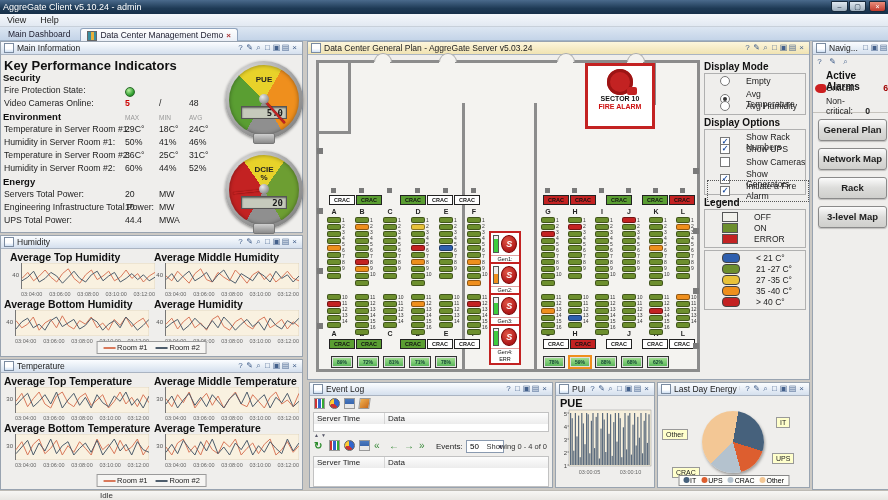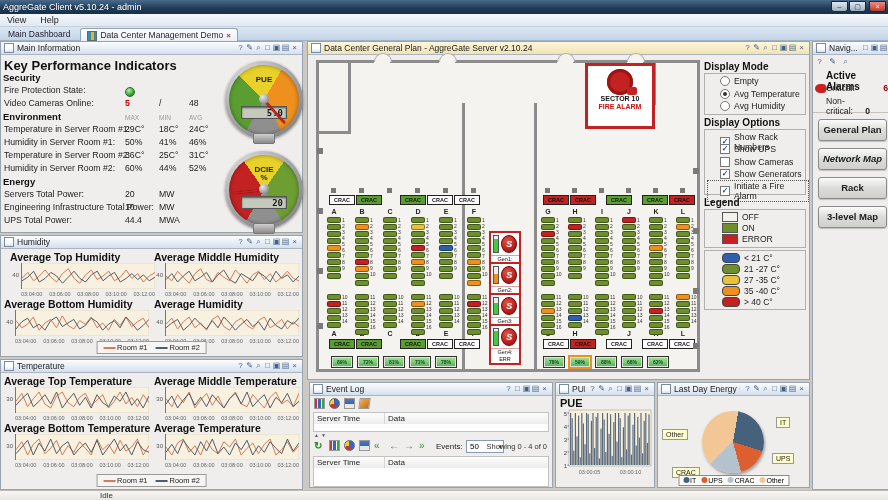--- a/index.html
+++ b/index.html
@@ -122,21 +122,21 @@
   #firealarm{position:absolute;border:3px solid #c32222;background:#fff;text-align:center;}
   .bell{width:26px;height:26px;border-radius:50%;background:#c32222;margin:3px auto 0;
     box-shadow:inset 0 0 0 3px #9c1414;position:relative;}
   .bell:after{content:"";position:absolute;right:-4px;bottom:0;width:10px;height:8px;
     background:#c32222;border-radius:2px;}
   .fa1{font-size:7px;font-weight:bold;color:#111;line-height:8px;}
   .fa2{font-size:7px;font-weight:bold;color:#cc1111;line-height:8px;}
   
   .ctltitle{position:absolute;font-size:10px;font-weight:bold;color:#111;}
   .ctlbox{position:absolute;border:1px solid #b0b0b0;}
-  .optrow{position:absolute;display:flex;align-items:center;gap:4px;font-size:8.7px;color:#222;padding-left:12px;}
+  .optrow{position:absolute;display:flex;align-items:center;gap:16px;font-size:8.7px;color:#222;padding-left:12px;}
   .radio{width:8px;height:8px;border-radius:50%;border:1px solid #777;background:#fff;
     position:relative;flex:none;}
   .radio.sel:after{content:"";position:absolute;left:2px;top:2px;width:4px;height:4px;
     border-radius:50%;background:#333;}
   .cbx{width:8px;height:8px;border:1px solid #777;background:#fff;flex:none;
     font-size:8px;line-height:8px;color:#1d4ea0;text-align:center;font-weight:bold;}
   .focusring{outline:1px dotted #555;}
   .swatch{width:14px;height:8px;border:1px solid #555;flex:none;}
   .pill{width:16px;height:8px;border:1px solid #444;border-radius:4px;flex:none;}
   
@@ -474,21 +474,21 @@
       <div class="chlegend" style="bottom: 2px;">
         <span><span class="legline" style="background: rgb(217, 121, 91);"></span><span>Room #1</span></span>
         <span><span class="legline" style="background: rgb(78, 93, 108);"></span><span>Room #2</span></span>
       </div>
     </div>
 </div>
 
 <div class="panel" style="left:307px;top:41px;width:503px;height:339px;">
   <div class="phead" style="background:linear-gradient(#fdf6dc,#f0e3b2);">
     <span class="pdoc"></span>
-    <span class="ptitle">Data Center General Plan - AggreGate Server v2.10.24</span>
+    <span class="ptitle">Data Center General Plan - AggreGate Server v5.03.24</span>
     <span class="hicons" style="display: flex;">
         <span class="hicon">?</span>
         <span class="hicon">✎</span>
         <span class="hicon">⌕</span>
         <span class="hicon">□</span>
         <span class="hicon">▣</span>
         <span class="hicon">▤</span>
         <span class="hicon">×</span>
       </span>
   </div>
@@ -1351,19 +1351,19 @@
   <div class="abs" style="left:0;top:26px;width:78px;height:44px;border-bottom:1px solid #c5c2bc;">
     <span class="alarmicon" style="left:2px;top:16px;"></span>
     <div class="abs" style="left:13px;top:2px;font-size:10px;font-weight:bold;color:#111;">Active Alarms</div>
     <div id="alarm-rows">
         <div class="navrow" style="left: 13px; top: 15px; width: 62px;"><span>Critical:</span><span class="navval" style="right: 0px; color: rgb(160, 0, 0);">6</span></div>
         <div class="navrow" style="left: 13px; top: 28px; width: 44px;"><span>Non-critical:</span><span class="navval" style="right: 0px; color: rgb(34, 34, 34);">0</span></div>
       </div>
   </div>
   <div id="nav-buttons">
       <div class="navbtn" style="top: 77px;">General Plan</div>
-      <div class="navbtn" style="top: 106px; font-style: italic;">Network Map</div>
+      <div class="navbtn" style="top: 106px;">Network Map</div>
       <div class="navbtn" style="top: 135px;">Rack</div>
       <div class="navbtn" style="top: 164px;">3-level Map</div>
     </div>
 </div>
 
 <div id="statusbar"><span>Idle</span></div>
 
 </body></html>

